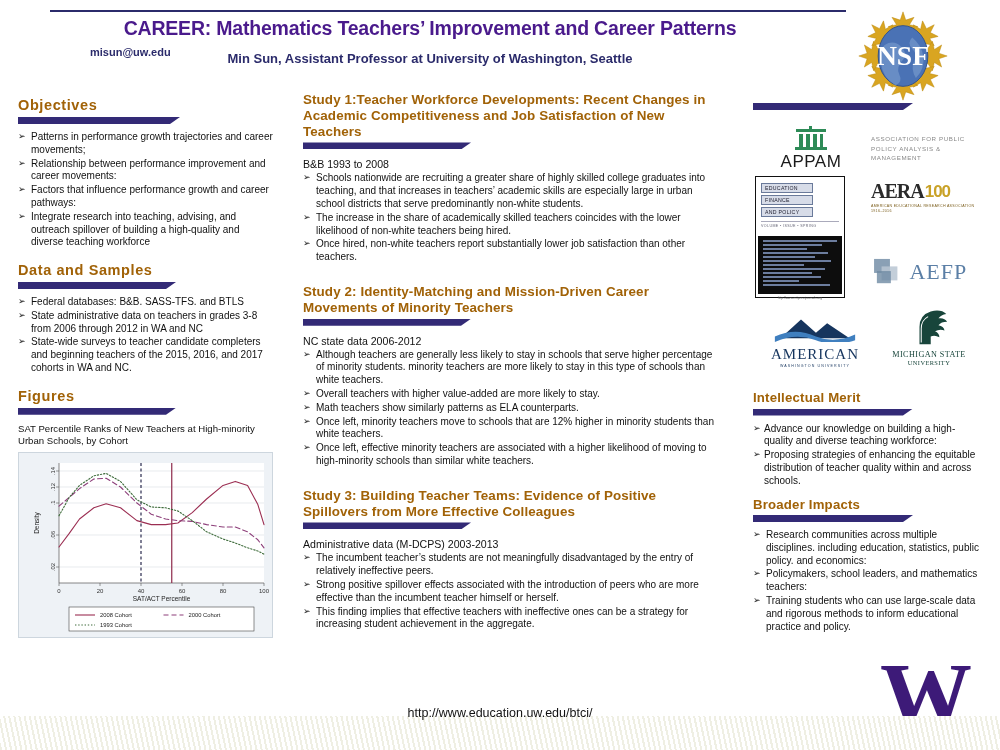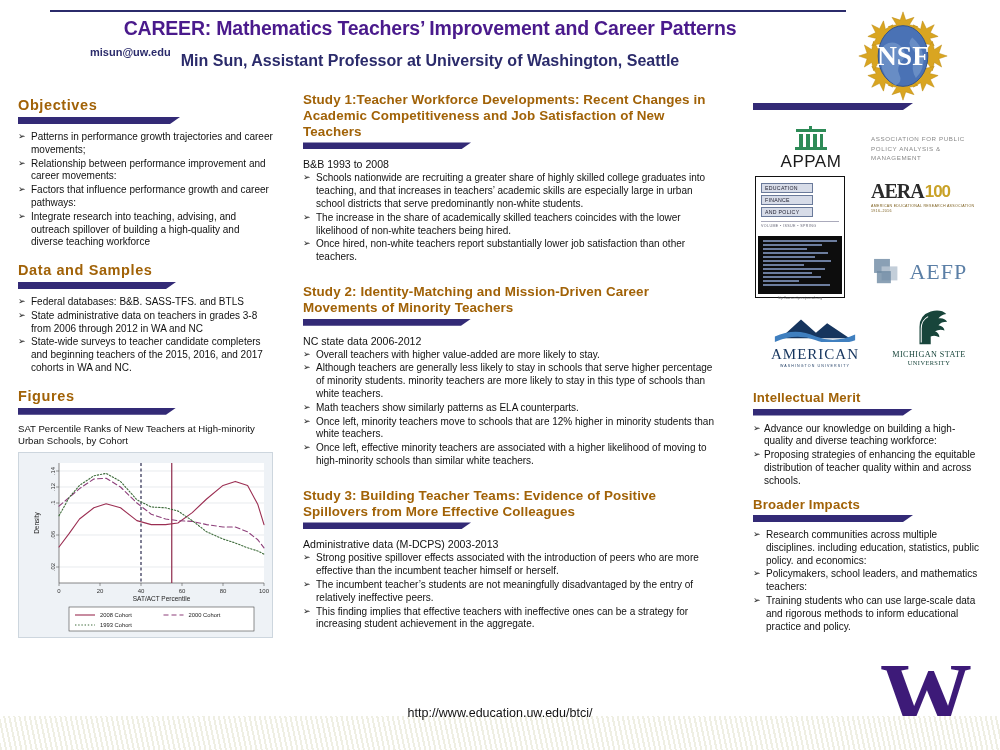--- a/index.html
+++ b/index.html
@@ -34,21 +34,21 @@
     font-size: 19.5px;
     font-weight: bold;
     color: #4a1a8c;
     letter-spacing: -0.2px;
     line-height: 1.12;
   }
   .poster-author {
     position: absolute;
     left: 90px; top: 50px; width: 680px;
     text-align: center;
-    font-size: 16px;
+    font-size: 13px;
     font-weight: bold;
     color: #2b2b6b;
     line-height: 1.35;
   }
   .poster-email {
     position: absolute;
     left: 90px; top: 46px; width: 680px;
     text-align: left;
     font-size: 11px;
     font-weight: bold;
@@ -367,35 +367,35 @@
         <li>The increase in the share of academically skilled teachers coincides with the lower likelihood of non-white teachers being hired.</li>
         <li>Once hired, non-white teachers report substantially lower job satisfaction than other teachers.</li>
       </ul>
     </div>
 
     <div class="study" style="margin-top:20px">
       <div class="sec-head">Study 2: Identity-Matching and Mission-Driven Career Movements of Minority Teachers</div>
       <div class="underbar"></div>
       <div class="lead-line">NC state data 2006-2012</div>
       <ul class="bullets" style="margin-top:2px">
+        <li>Although teachers are generally less likely to stay in schools that serve higher percentage of minority students. minority teachers are more likely to stay in this type of schools than white teachers.</li>
         <li>Overall teachers with higher value-added are more likely to stay.</li>
-        <li>Although teachers are generally less likely to stay in schools that serve higher percentage of minority students. minority teachers are more likely to stay in this type of schools than white teachers.</li>
         <li>Math teachers show similarly patterns as ELA counterparts.</li>
         <li>Once left, minority teachers move to schools that are 12% higher in minority students than white teachers.</li>
         <li>Once left, effective minority teachers are associated with a higher likelihood of moving to high-minority schools than similar white teachers.</li>
       </ul>
     </div>
 
     <div class="study" style="margin-top:20px">
       <div class="sec-head">Study 3: Building Teacher Teams: Evidence of Positive Spillovers from More Effective Colleagues</div>
       <div class="underbar"></div>
       <div class="lead-line">Administrative data (M-DCPS) 2003-2013</div>
       <ul class="bullets" style="margin-top:2px">
+        <li>The incumbent teacher’s students are not meaningfully disadvantaged by the entry of relatively ineffective peers.</li>
         <li>Strong positive spillover effects associated with the introduction of peers who are more effective than the incumbent teacher himself or herself.</li>
-        <li>The incumbent teacher’s students are not meaningfully disadvantaged by the entry of relatively ineffective peers.</li>
         <li>This finding implies that effective teachers with ineffective ones can be a strategy for increasing student achievement in the aggregate.</li>
       </ul>
     </div>
 
   </div>
 
   <div id="col-right">
 
     <div class="blk">
       <div class="underbar"></div>

